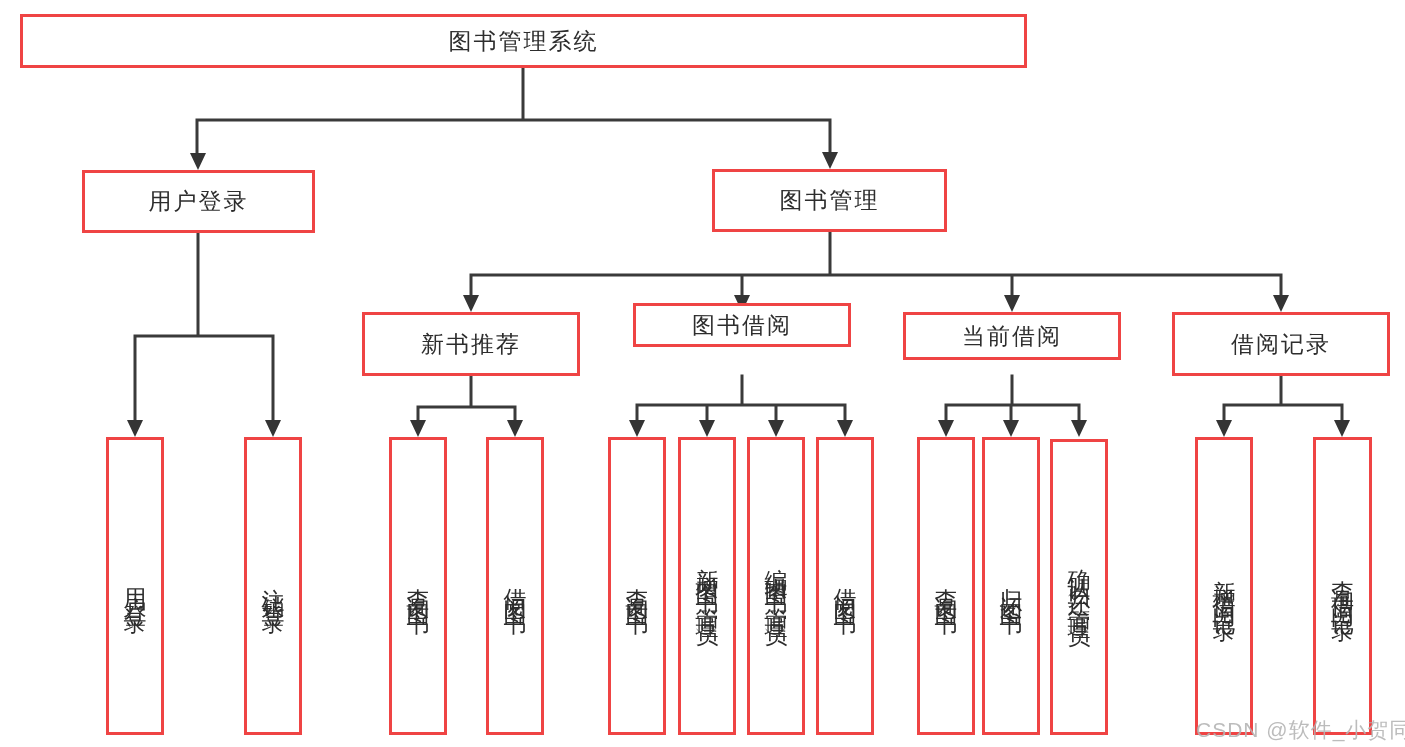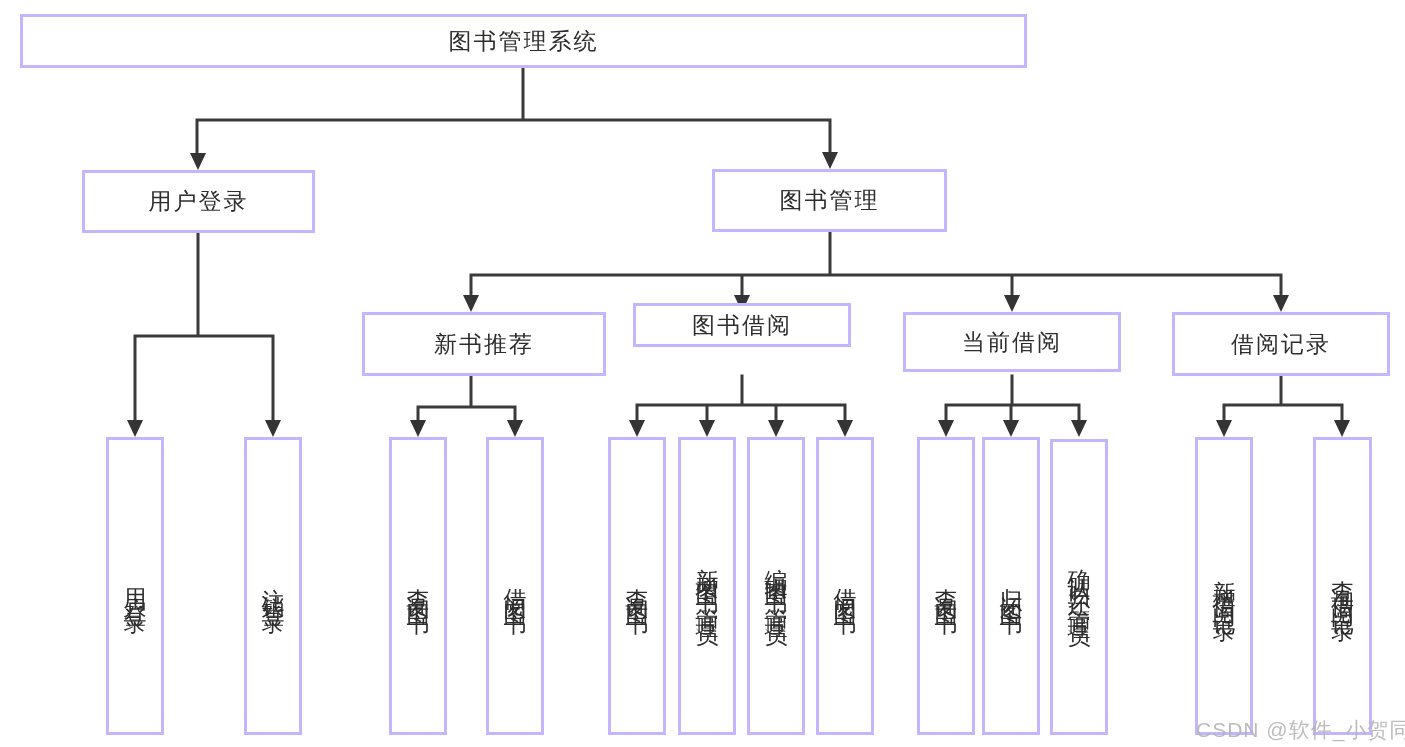--- a/index.html
+++ b/index.html
@@ -2,21 +2,21 @@
 <html><head>
 <meta charset="utf-8">
 <style>
   html,body{margin:0;padding:0;background:#ffffff;}
   .canvas{
     position:relative;width:1405px;height:747px;background:#ffffff;
     font-family:"Liberation Sans","DejaVu Sans",sans-serif;overflow:hidden;
   }
   svg.connectors{position:absolute;left:0;top:0;width:1405px;height:747px;}
   .node{
-    position:absolute;box-sizing:border-box;border:3px solid #c4b5fd;background:#ffffff;
+    position:absolute;box-sizing:border-box;border:3px solid #ef4444;background:#ffffff;
     display:flex;align-items:center;justify-content:center;color:#2d2d2d;
   }
   .hnode{font-size:23px;letter-spacing:2px;}
   .leaf .vtext{
     writing-mode:vertical-lr;text-orientation:mixed;
     font-size:23px;letter-spacing:8px;line-height:1;white-space:nowrap;
   }
   .watermark{
     position:absolute;left:1196px;top:716px;z-index:10;
     font-size:21px;color:#b5b5b5;opacity:.9;white-space:nowrap;letter-spacing:1px;
@@ -48,27 +48,27 @@
     <span>图书管理系统</span>
   </div>
 
   <div class="node hnode" style="left:82px;top:170px;width:233px;height:63px;">
     <span>用户登录</span>
   </div>
   <div class="node hnode" style="left:712px;top:169px;width:235px;height:63px;text-align:center;">
     <span>图书管理</span>
   </div>
 
-  <div class="node hnode" style="left:362px;top:312px;width:244px;height:64px;">
+  <div class="node hnode" style="left:362px;top:312px;width:218px;height:64px;">
     <span>新书推荐</span>
   </div>
   <div class="node hnode" style="left:633px;top:303px;width:218px;height:44px;">
     <span>图书借阅</span>
   </div>
-  <div class="node hnode" style="left:903px;top:312px;width:218px;height:60px;">
+  <div class="node hnode" style="left:903px;top:312px;width:218px;height:48px;">
     <span>当前借阅</span>
   </div>
   <div class="node hnode" style="left:1172px;top:312px;width:218px;height:64px;">
     <span>借阅记录</span>
   </div>
 
   <div class="node leaf" style="left:106px;top:437px;width:58px;height:298px;">
     <span class="vtext">用户登录</span>
   </div>
   <div class="node leaf" style="left:244px;top:437px;width:58px;height:298px;">

